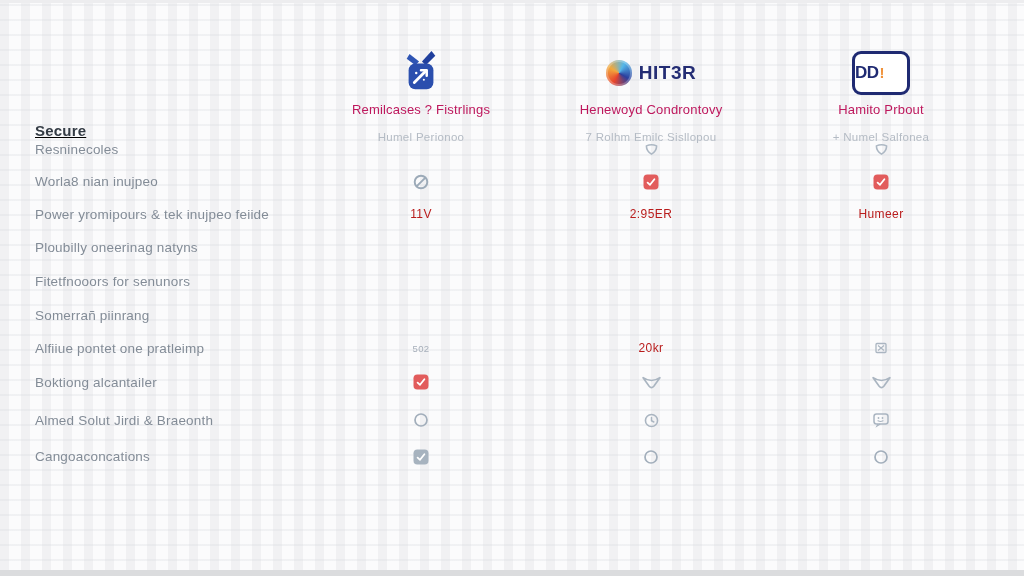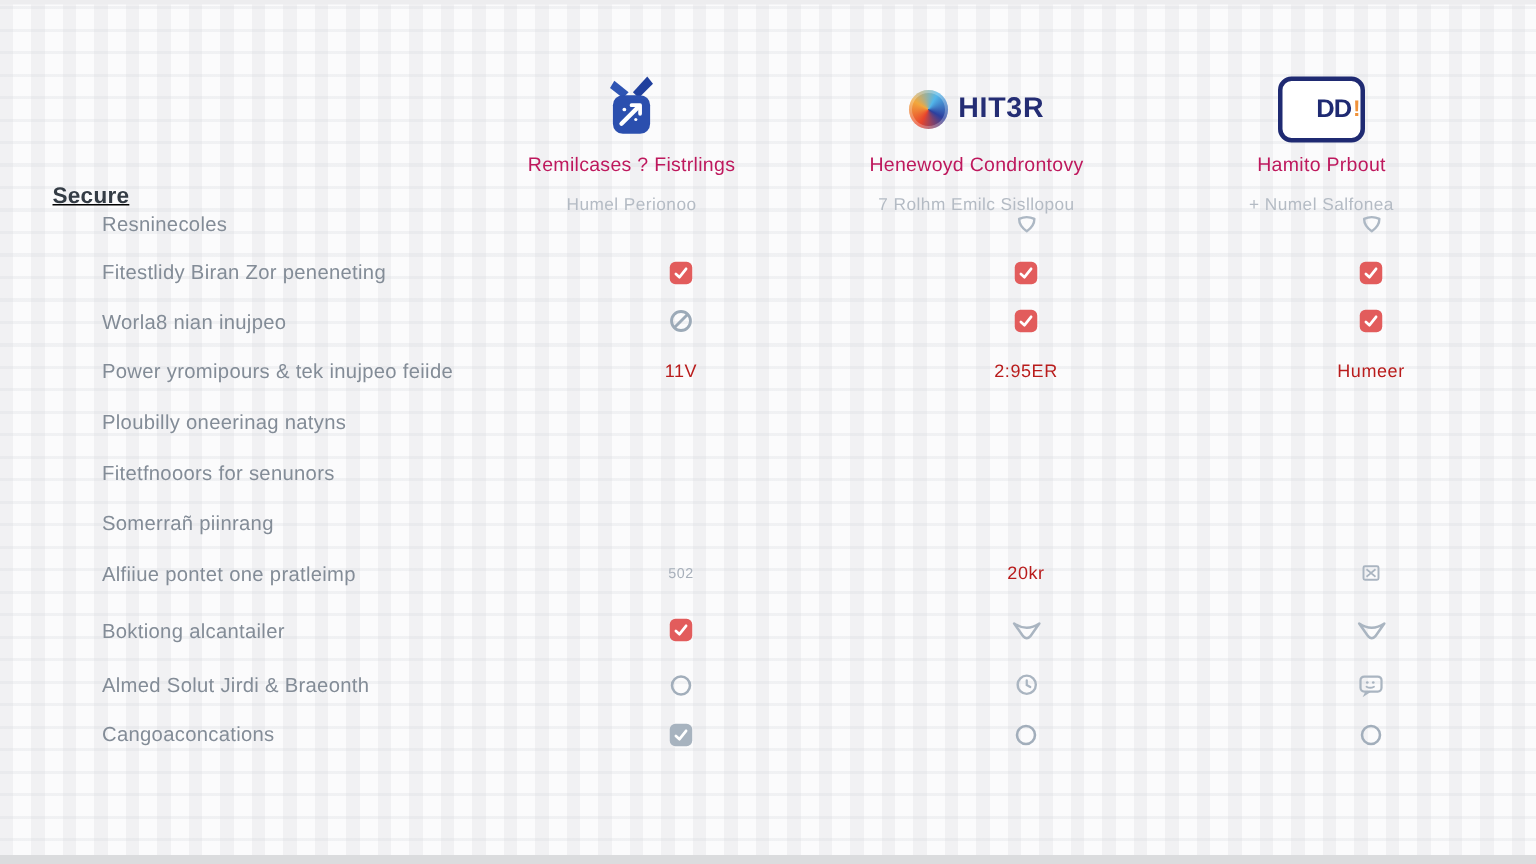--- a/index.html
+++ b/index.html
@@ -23,26 +23,26 @@
   .secure{font-size:15px;font-weight:bold;color:#343c45;letter-spacing:.2px;}
   .logo-slot{height:58px;display:flex;align-items:center;justify-content:center;gap:7px;}
   .p-title{font-size:13px;font-weight:normal;color:#be185d;letter-spacing:.2px;white-space:nowrap;}
   .p-sub{font-size:11.5px;color:#b4bbc4;margin-top:14px;letter-spacing:.3px;white-space:nowrap;}
 
   .swirl{width:26px;height:26px;border-radius:50%;
     background:conic-gradient(from 210deg,#e8452c,#f2a83d,#53b7ea,#2b3f9e,#e8452c);
     box-shadow:inset 0 0 0 2px rgba(255,255,255,.25);}
   .logo-word{font-size:19px;font-weight:bold;color:#242d74;letter-spacing:.5px;}
   .dd-badge{width:52px;height:38px;border:3px solid #1f2a72;border-radius:9px;background:#fff;
-    display:flex;align-items:center;justify-content:flex-end;}
+    display:flex;align-items:center;justify-content:flex-start;}
   .dd-text{font-size:17px;font-weight:bold;color:#1f2a72;letter-spacing:-0.5px;}
   .dd-mark{font-size:15px;font-weight:bold;color:#f0923a;margin-left:1px;transform:translateY(-1px);}
 
   
-  .rows{margin-top:16px;padding-left:33px;}
+  .rows{margin-top:16px;}
   .trow{align-items:center;}
   .trow:nth-child(1){height:31px}.trow:nth-child(2){height:33px}
   .trow:nth-child(3){height:32px}.trow:nth-child(4){height:34px}
   .trow:nth-child(5){height:35px}.trow:nth-child(6){height:33px}
   .trow:nth-child(7){height:32px}.trow:nth-child(8){height:36px}
   .trow:nth-child(9){height:40px}.trow:nth-child(10){height:33px}
   .trow:nth-child(11){height:33px}.trow:nth-child(12){height:33px}
   .trow:nth-child(13){height:32px}
   .row-label{padding-left:35px;font-size:13.5px;color:#838c97;letter-spacing:.2px;white-space:nowrap;}
   .cell{display:flex;align-items:center;justify-content:center;}
@@ -106,41 +106,20 @@
           <path d="M3.2 4.6 Q8 2.4 12.8 4.6 Q12.8 9.2 8 12.4 Q3.2 9.2 3.2 4.6 Z" fill="none" stroke="#adb8c4" stroke-width="1.5" stroke-linejoin="round"></path>
         </svg>
       </div>
     <div class="cell">
         <svg width="17" height="17" viewBox="0 0 16 16">
           <path d="M3.2 4.6 Q8 2.4 12.8 4.6 Q12.8 9.2 8 12.4 Q3.2 9.2 3.2 4.6 Z" fill="none" stroke="#adb8c4" stroke-width="1.5" stroke-linejoin="round"></path>
         </svg>
       </div>
   </div>
   <div class="trow grid">
-    <div class="row-label">Fitestlidy Biran Zor peneneting</div>
-    <div class="cell">
-        <svg width="16" height="16" viewBox="0 0 16 16">
-          <rect x="0.5" y="0.5" width="15" height="15" rx="3.8" fill="#e25c5c"></rect>
-          <path d="M4.6 8.6 L7 10.8 L11.4 5.2" stroke="#ffffff" stroke-width="1.8" fill="none" stroke-linecap="round" stroke-linejoin="round"></path>
-        </svg>
-      </div>
-    <div class="cell">
-        <svg width="16" height="16" viewBox="0 0 16 16">
-          <rect x="0.5" y="0.5" width="15" height="15" rx="3.8" fill="#e25c5c"></rect>
-          <path d="M4.6 8.6 L7 10.8 L11.4 5.2" stroke="#ffffff" stroke-width="1.8" fill="none" stroke-linecap="round" stroke-linejoin="round"></path>
-        </svg>
-      </div>
-    <div class="cell">
-        <svg width="16" height="16" viewBox="0 0 16 16">
-          <rect x="0.5" y="0.5" width="15" height="15" rx="3.8" fill="#e25c5c"></rect>
-          <path d="M4.6 8.6 L7 10.8 L11.4 5.2" stroke="#ffffff" stroke-width="1.8" fill="none" stroke-linecap="round" stroke-linejoin="round"></path>
-        </svg>
-      </div>
-  </div>
-  <div class="trow grid">
     <div class="row-label">Worla8 nian inujpeo</div>
     <div class="cell">
         <svg width="18" height="18" viewBox="0 0 16 16">
           <circle cx="8" cy="8" r="5.6" stroke="#9caab8" stroke-width="1.7" fill="none"></circle>
           <line x1="4.3" y1="11.7" x2="11.7" y2="4.3" stroke="#9caab8" stroke-width="1.7" stroke-linecap="round"></line>
         </svg>
       </div>
     <div class="cell">
         <svg width="16" height="16" viewBox="0 0 16 16">
           <rect x="0.5" y="0.5" width="15" height="15" rx="3.8" fill="#e25c5c"></rect>

